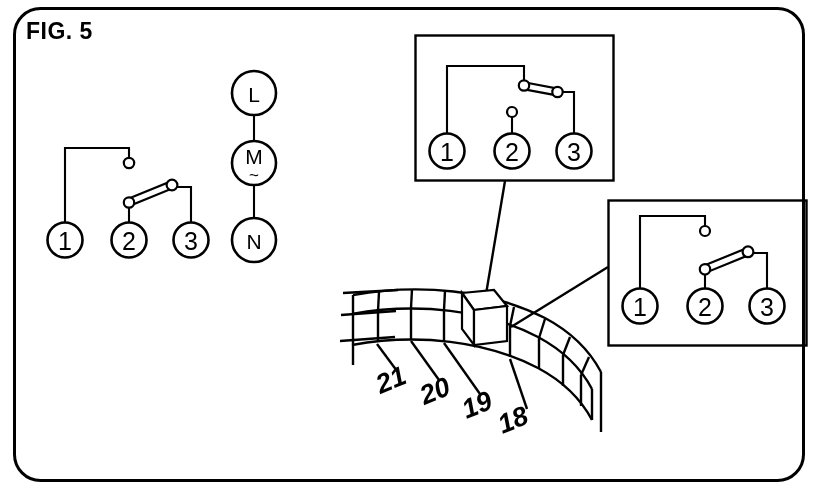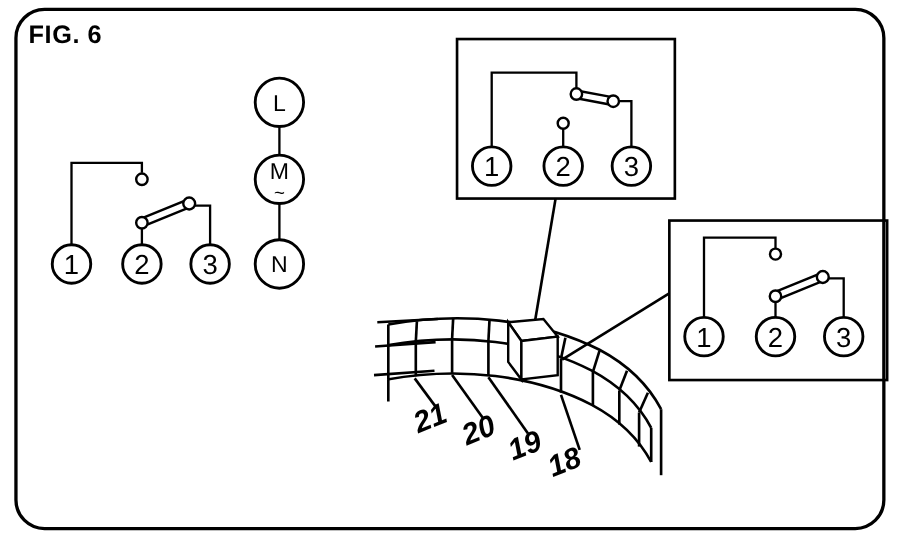--- a/index.html
+++ b/index.html
@@ -217,15 +217,15 @@
       </g>
       <g transform="translate(477,405) rotate(-22)">
         <text class="seg-number" x="0" y="0">19</text>
       </g>
       <g transform="translate(513,420) rotate(-22)">
         <text class="seg-number" x="0" y="0">18</text>
       </g>
     </g>
   </svg>
 
-  <div class="fig-title">FIG. 6</div>
+  <div class="fig-title">FIG. 5</div>
 
 </div>
 
 </body></html>

